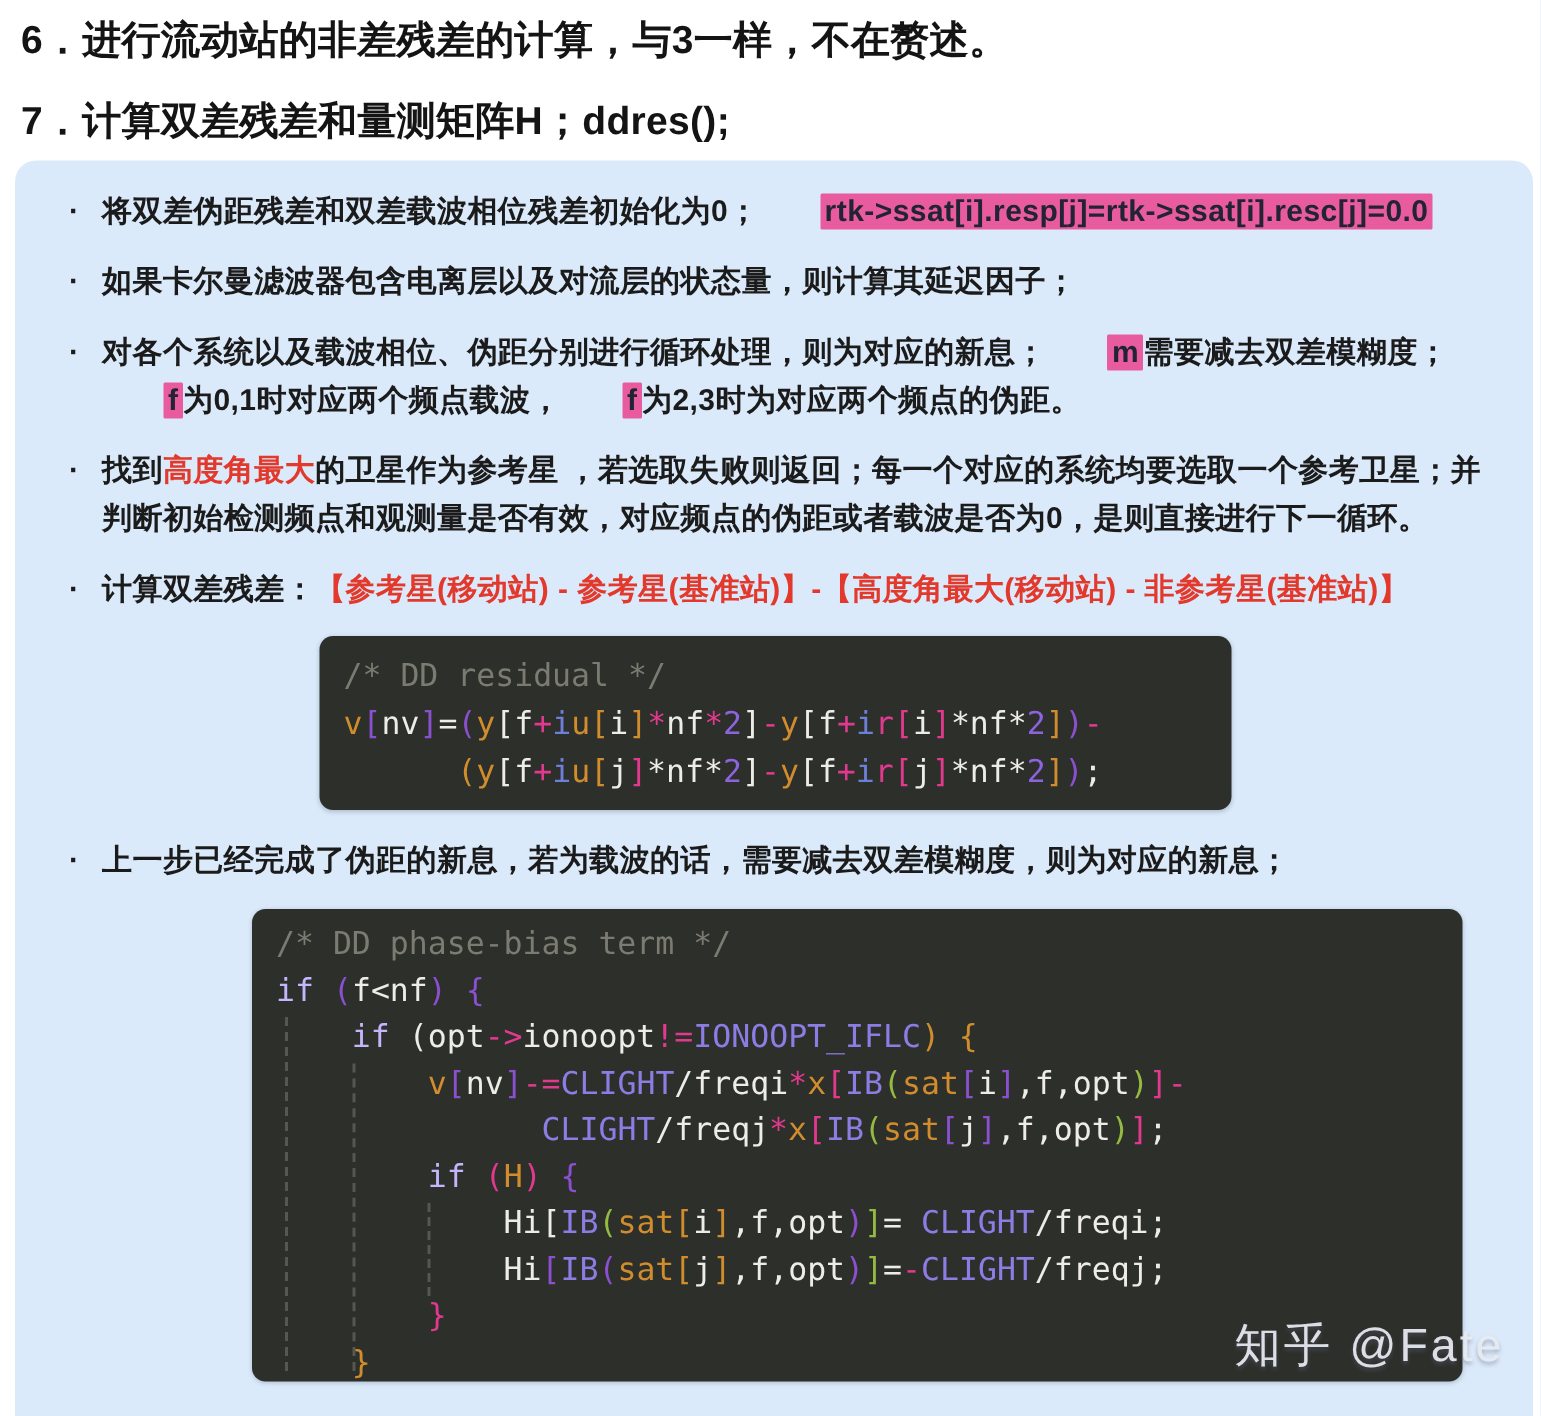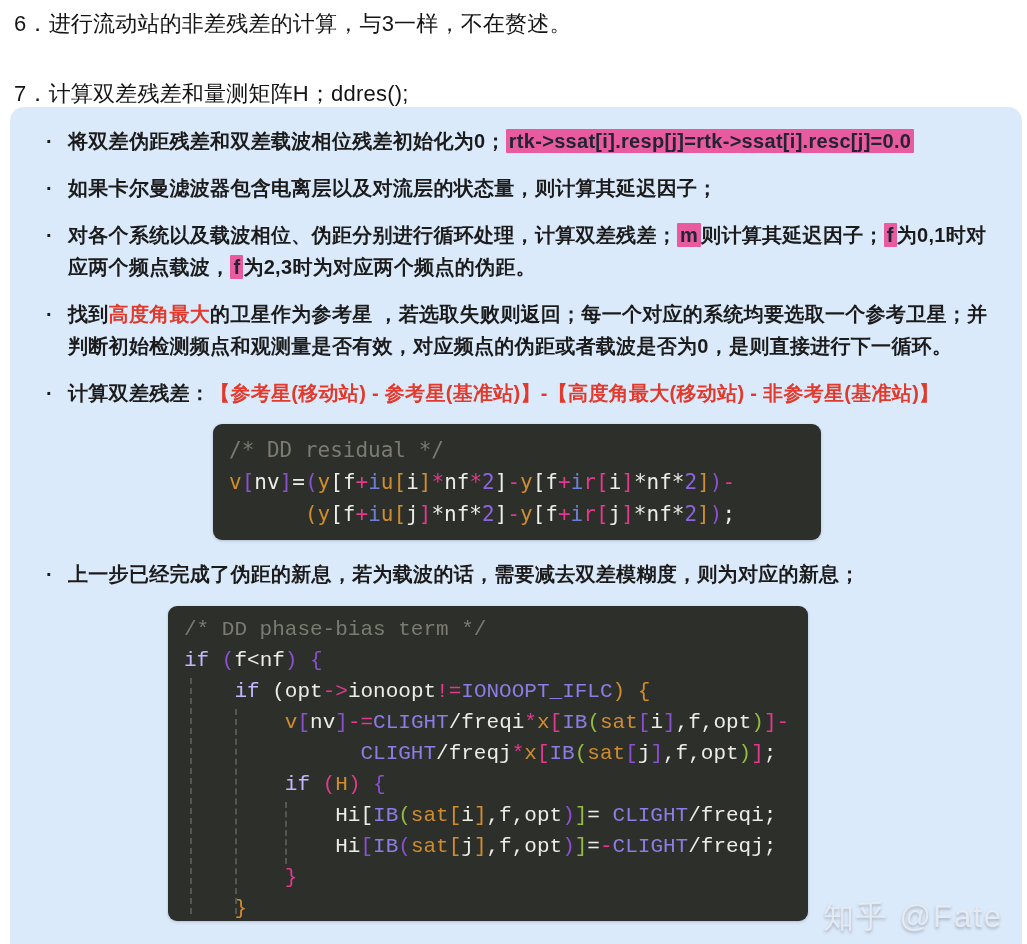--- a/index.html
+++ b/index.html
@@ -2,69 +2,69 @@
 <html><head>
 <meta charset="utf-8">
 <style>
   html,body{margin:0;padding:0;}
   body{
     width:1027px;height:944px;overflow:hidden;background:#ffffff;
     font-family:"Liberation Sans","DejaVu Sans",sans-serif;
     -webkit-font-smoothing:antialiased;position:relative;
   }
   .heading{
-    font-size:22px;font-weight:400;color:#141414;margin:0 0 0 14px;
+    font-size:26px;font-weight:700;color:#141414;margin:0 0 0 14px;
     letter-spacing:.2px;
   }
   #heading-6{padding-top:9px;}
-  #heading-7{margin-top:40px;}
+  #heading-7{margin-top:19px;}
   .panel{
     position:absolute;left:10px;right:5px;top:107px;height:880px;
     background:#dbeafa;border-radius:14px;
     padding:18px 30px 30px 36px;box-sizing:border-box;
   }
   .bullet{display:flex;margin-bottom:15px;line-height:32px;}
   .bullet .marker{
     width:22px;flex:0 0 22px;color:#1b1b1b;font-weight:700;font-size:20px;
   }
   .bullet .btext{
     flex:1;font-size:20px;font-weight:700;color:#1b1b1b;letter-spacing:.3px;
   }
   .seg-normal{color:#1b1b1b;margin-top:22px;}
   .seg-red{color:#e2392c;}
   .seg-highlight{
-    background:#e85c9f;color:#222433;padding:1px 3px;border-radius:1px;
+    background:#e85c9f;color:#222433;padding:1px 3px;border-radius:1px;margin-left:41px;
   }
   .code-block{
     background:#2d2f2b;border-radius:9px;box-sizing:border-box;
     font-family:"DejaVu Sans Mono","Liberation Mono",monospace;
     font-size:21px;position:relative;overflow:hidden;
     box-shadow:0 1px 3px rgba(40,60,90,.25);
   }
   #code-block-1{width:608px;margin:8px 0 0 167px;height:116px;padding:10px 16px;line-height:32px;}
-  #code-block-2{width:640px;margin:16px 0 0 122px;height:315px;padding:8px 16px;line-height:31px;font-family:Liberation Mono, monospace;}
+  #code-block-2{width:807px;margin:16px 0 0 122px;height:315px;padding:8px 16px;line-height:31px;}
   .cl{white-space:pre;}
   .tok-w{color:#edece6;}
   .tok-c{color:#7c7b71;}
   .tok-o{color:#d18d2d;}
   .tok-r{color:#c4b5fd;}
   .tok-k{color:#e1398e;}
   .tok-pu{color:#8a50cf;}
   .tok-vi{color:#8d7ce4;}
   .tok-b{color:#6d80d8;}
   .tok-n{color:#8d63e0;}
   .tok-g{color:#95ba41;}
   .indent-guide{
     position:absolute;width:0;border-left:2px dashed #56574f;
   }
   #guide-1{left:22px;top:72px;height:236px;}
   #guide-2{left:67px;top:103px;height:205px;}
   #guide-3{left:117px;top:196px;height:62px;}
   .watermark{
-    position:absolute;right:24px;top:896px;font-size:31px;
+    position:absolute;right:24px;top:876px;font-size:31px;
     color:rgba(232,236,242,.93);letter-spacing:2px;
     text-shadow:0 2px 3px rgba(95,105,125,.45);
     font-weight:400;
     margin-left:24px;
   }
   .mt6{margin-top:18px;}
 </style>
 </head>
 <body>
 
@@ -76,21 +76,21 @@
       <div class="bullet">
         <span class="marker">·</span>
         <span class="btext"><span class="seg-normal">将双差伪距残差和双差载波相位残差初始化为0；</span><span class="seg-highlight">rtk-&gt;ssat[i].resp[j]=rtk-&gt;ssat[i].resc[j]=0.0</span></span>
       </div>
       <div class="bullet">
         <span class="marker">·</span>
         <span class="btext"><span class="seg-normal">如果卡尔曼滤波器包含电离层以及对流层的状态量，则计算其延迟因子；</span></span>
       </div>
       <div class="bullet">
         <span class="marker">·</span>
-        <span class="btext"><span class="seg-normal">对各个系统以及载波相位、伪距分别进行循环处理，计算双差残差；</span><span class="seg-highlight">m</span><span class="seg-normal">则计算其延迟因子；</span><span class="seg-highlight">f</span><span class="seg-normal">为0,1时对应两个频点载波，</span><span class="seg-highlight">f</span><span class="seg-normal">为2,3时为对应两个频点的伪距。</span></span>
+        <span class="btext"><span class="seg-normal">对各个系统以及载波相位、伪距分别进行循环处理，则为对应的新息；</span><span class="seg-highlight">m</span><span class="seg-normal">需要减去双差模糊度；</span><span class="seg-highlight">f</span><span class="seg-normal">为0,1时对应两个频点载波，</span><span class="seg-highlight">f</span><span class="seg-normal">为2,3时为对应两个频点的伪距。</span></span>
       </div>
       <div class="bullet">
         <span class="marker">·</span>
         <span class="btext"><span class="seg-normal">找到</span><span class="seg-red">高度角最大</span><span class="seg-normal">的卫星作为参考星 ，若选取失败则返回；每一个对应的系统均要选取一个参考卫星；并判断初始检测频点和观测量是否有效，对应频点的伪距或者载波是否为0，是则直接进行下一循环。</span></span>
       </div>
       <div class="bullet">
         <span class="marker">·</span>
         <span class="btext"><span class="seg-normal">计算双差残差：</span><span class="seg-red">【参考星(移动站) - 参考星(基准站)】-【高度角最大(移动站) - 非参考星(基准站)】</span></span>
       </div>
     </div>

